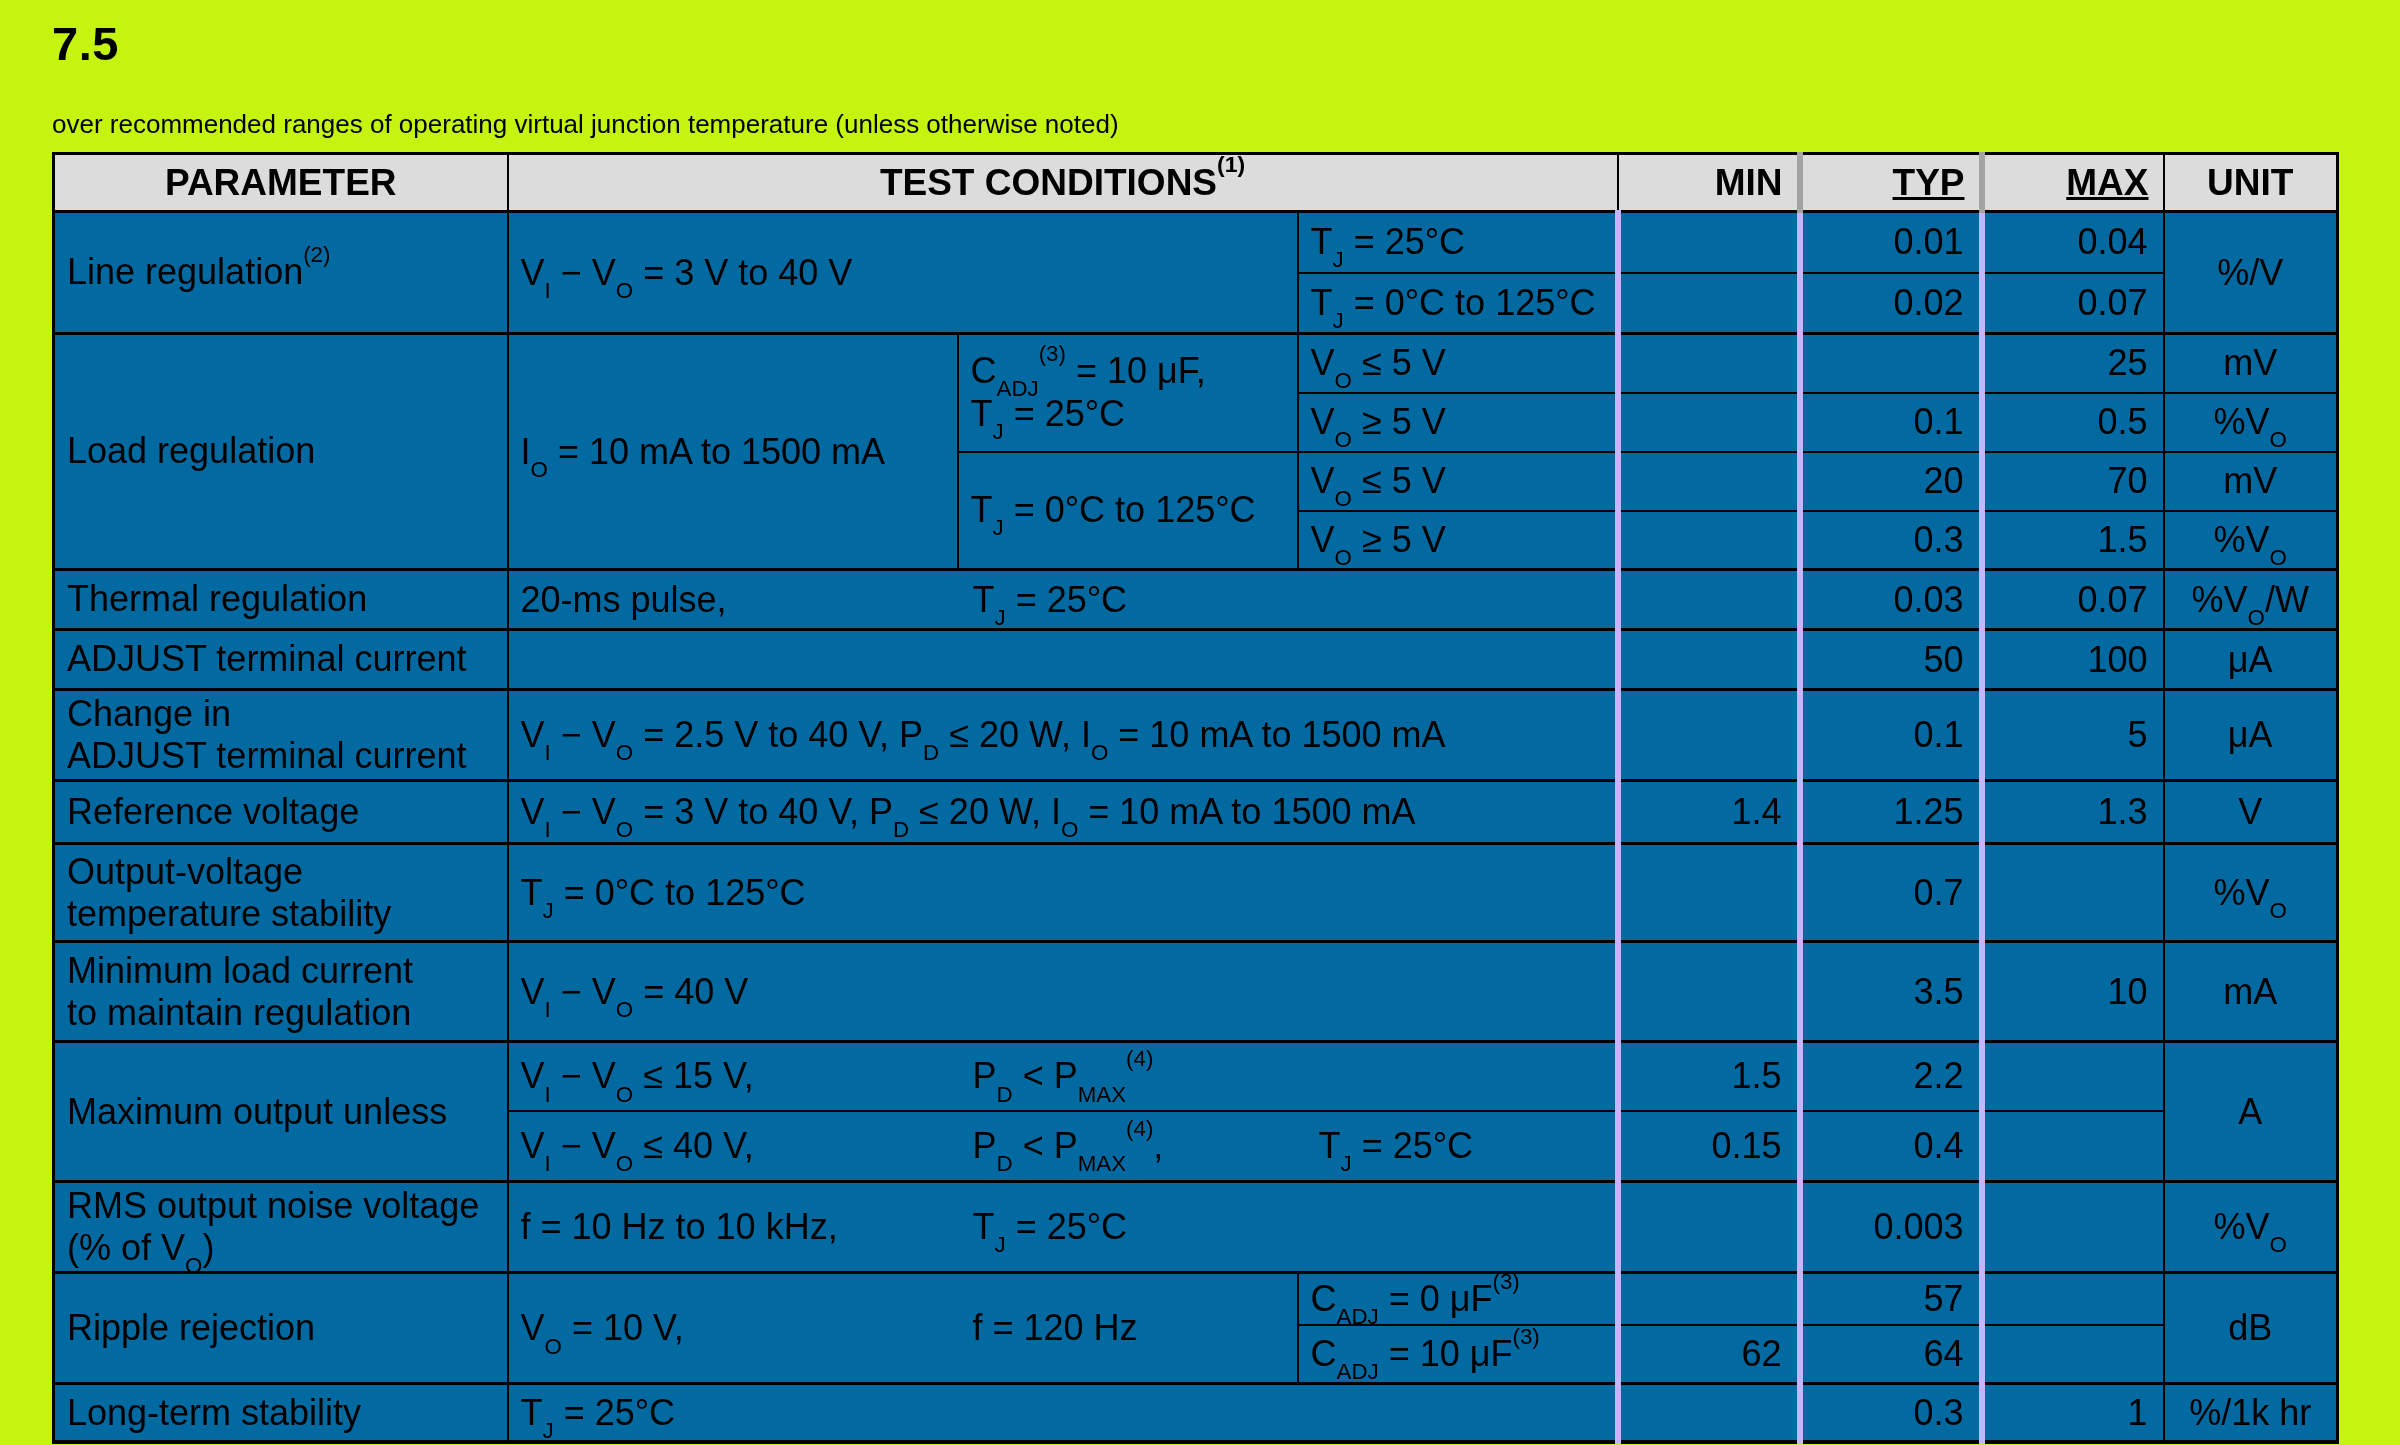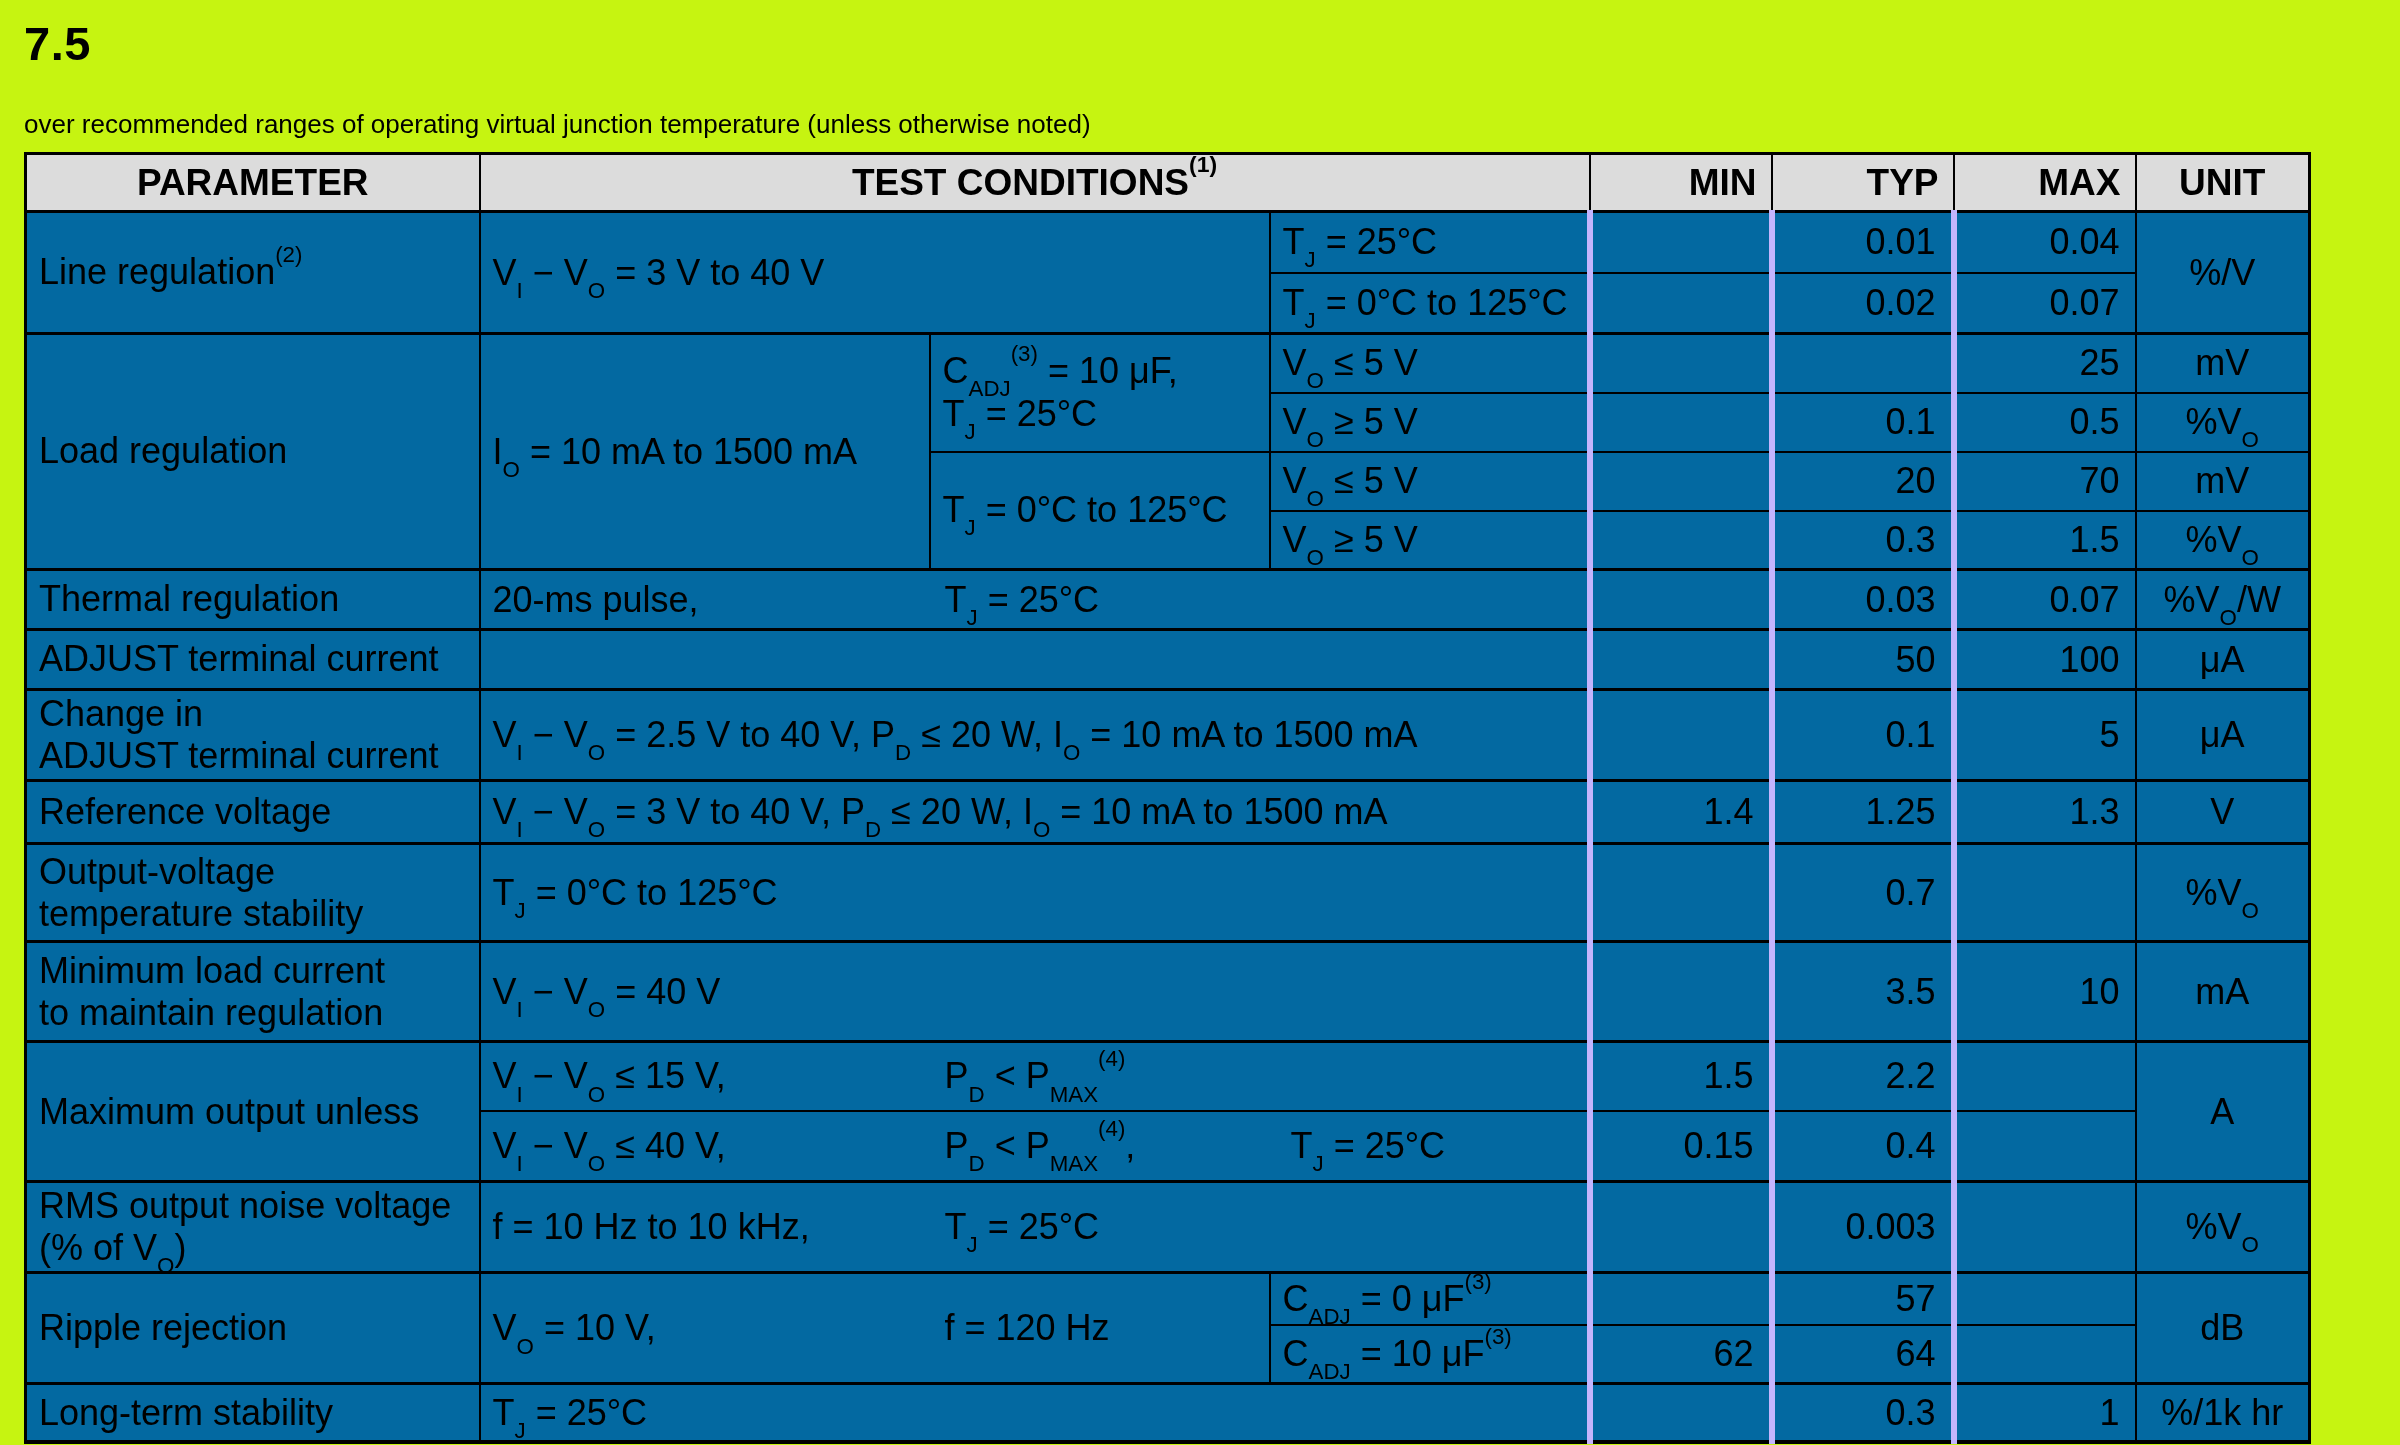--- a/index.html
+++ b/index.html
@@ -3,21 +3,21 @@
 <meta charset="utf-8">
 <style>
   html,body{margin:0;padding:0;}
   body{
     width:2400px;height:1445px;
     background:#c6f411;
     font-family:"Liberation Sans", sans-serif;
     color:#000;
     overflow:hidden;
   }
-  .page{position:relative;padding:10px 0 0 24px;}
+  .page{position:relative;padding:10px 0 0 52px;}
   .title-row{display:flex;align-items:baseline;margin:6px 0 0 0;}
   .title-num{font-size:47px;font-weight:bold;margin-right:40px;letter-spacing:0.5px;}
   .title-text{font-size:47px;font-weight:bold;letter-spacing:0.5px;}
   .subtitle{font-size:26px;margin-top:38px;margin-bottom:12px;}
 
   table.ec{
     border-collapse:collapse;
     table-layout:fixed;
     width:2284px;
     background:#0369a1;
@@ -33,21 +33,21 @@
   }
   .ec thead th{
     background:#dcdcdc;
     font-weight:bold;
     height:51px;
     font-size:37px;
     text-align:center;
     border-bottom-width:3px;
   }
   .ec thead th.hval{text-align:right;padding-right:14px;}
-  .ec thead th.hval + th.hval{border-left:2px solid #a3a3a3;}
+  .ec thead th.hval + th.hval{border-left:6px solid #a3a3a3;text-decoration:underline;}
   tr.grp > td{border-top:3px solid #000;}
   td.param{white-space:pre-line;line-height:1.17;}
   td.cond{}
   td.val{
     text-align:right;
     padding-right:15px;
     border-left:6px solid #c4b5fd;
     border-right:1px solid #c3c3c3;
   }
   td.unit{

